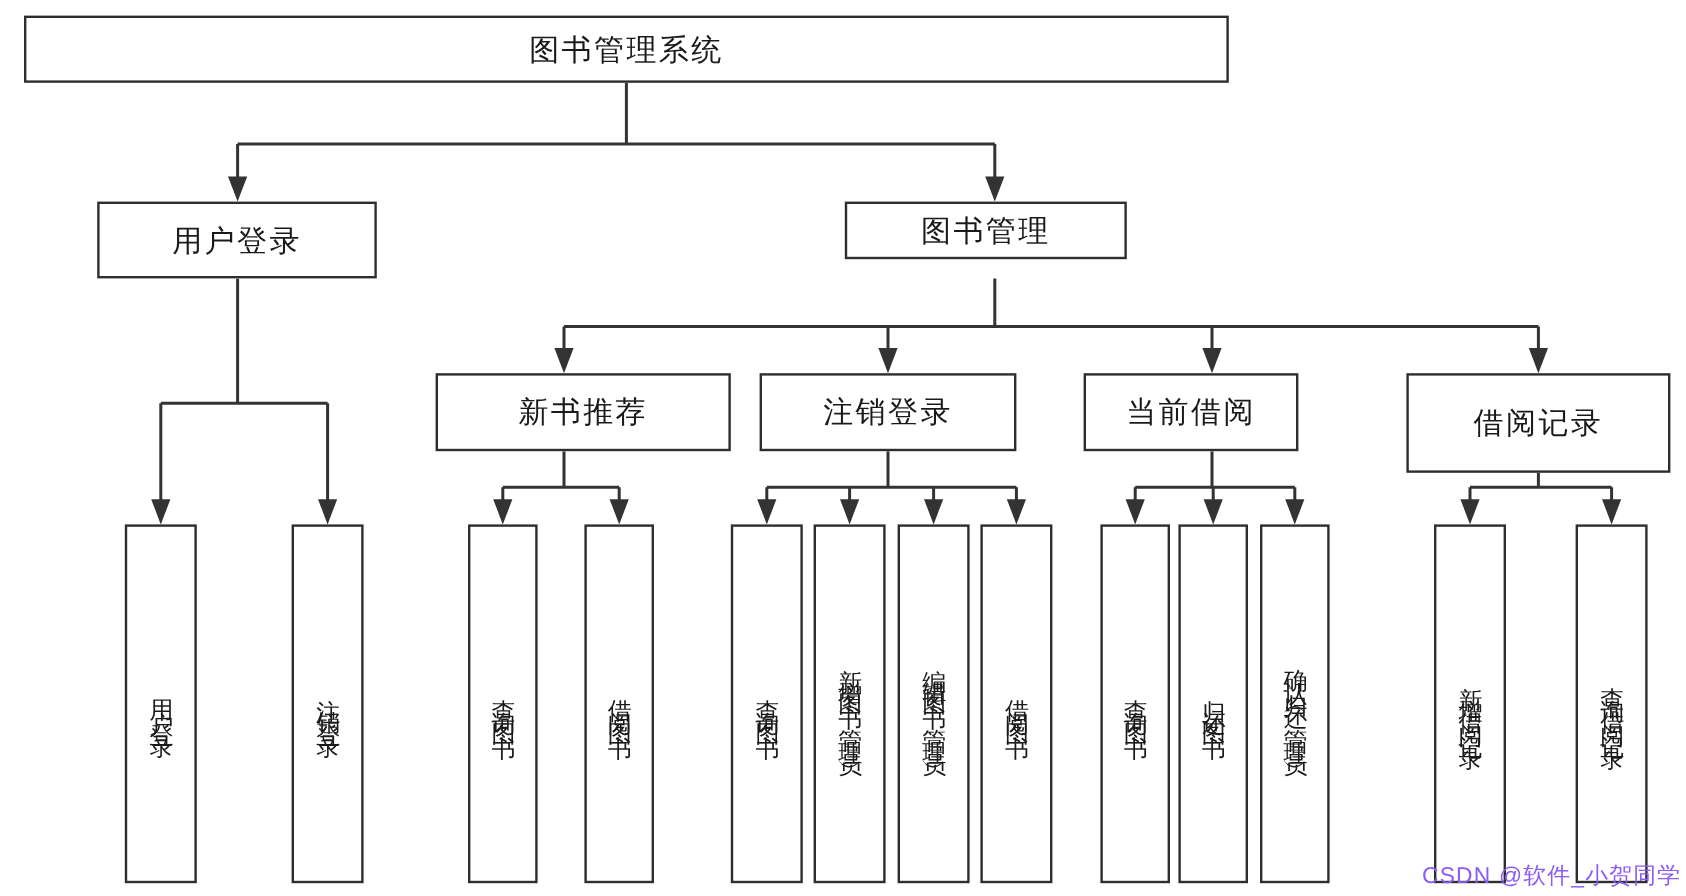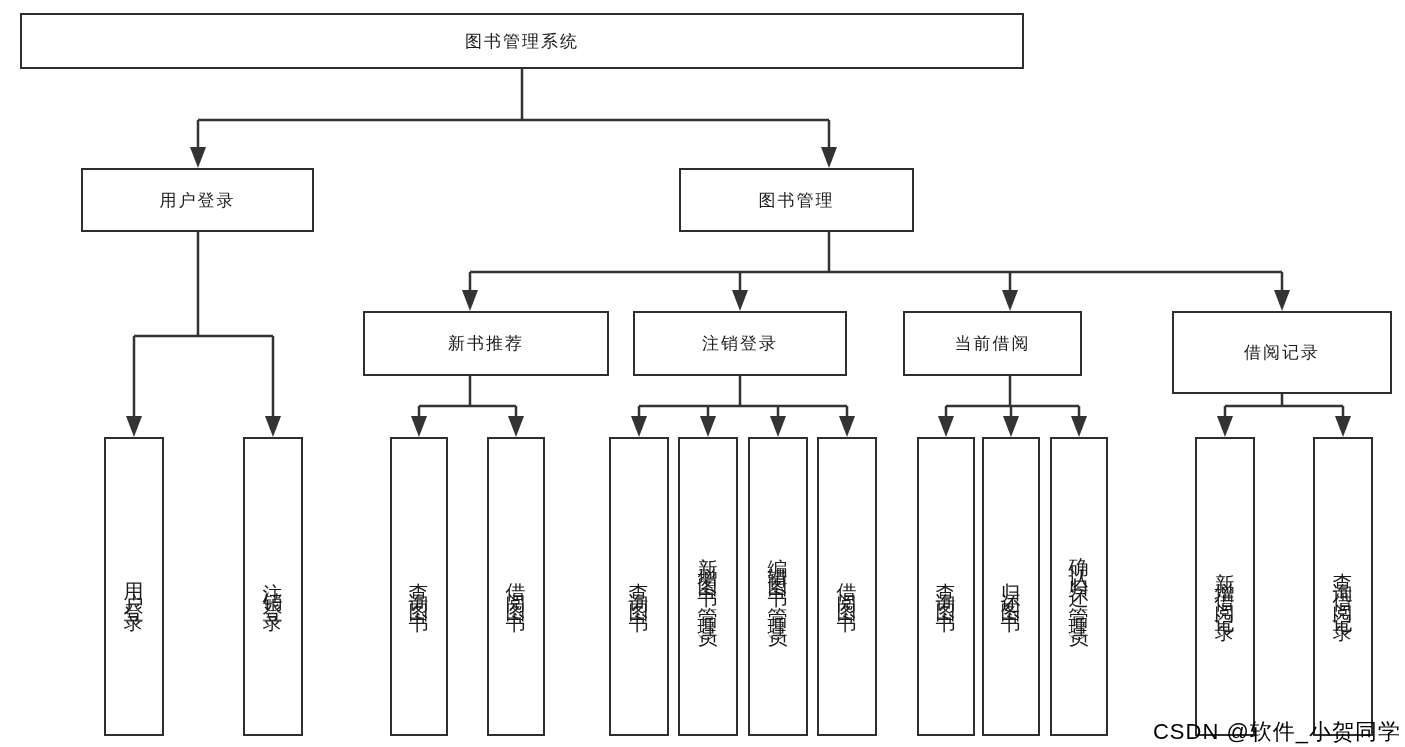--- a/index.html
+++ b/index.html
@@ -8,28 +8,28 @@
     background:#ffffff; overflow:hidden;
     font-family:"Liberation Sans", sans-serif;
   }
   .wires { position:absolute; left:0; top:0; width:1405px; height:747px; }
   .box {
     position:absolute; box-sizing:border-box;
     border:2.5px solid #2e2e2e; background:#ffffff;
     display:flex; align-items:center; justify-content:center;
     color:#1a1a1a;
   }
-  .h { font-size:17px; letter-spacing:2px; white-space:nowrap; }
+  .h { font-size:25px; letter-spacing:2px; white-space:nowrap; }
   .v {
     writing-mode:vertical-lr; text-orientation:mixed;
     font-size:20px; letter-spacing:10px; line-height:1;
   }
   .watermark {
     position:absolute; right:4px; top:717px;
-    color:#000000; font-size:22px; letter-spacing:1px;
+    color:#8b5cf6; font-size:19px; letter-spacing:1px;
     white-space:nowrap;
   }
 </style>
 </head>
 <body>
 
 <div class="stage">
 
   <svg class="wires" viewBox="0 0 1405 747" xmlns="http://www.w3.org/2000/svg">
     <g stroke="#333333" stroke-width="2.5" fill="none">
@@ -67,21 +67,21 @@
       <polygon points="1003,416 1019,416 1011,437"></polygon>
       <polygon points="1071,416 1087,416 1079,437"></polygon>
       <polygon points="1217,416 1233,416 1225,437"></polygon>
       <polygon points="1335,416 1351,416 1343,437"></polygon>
     </g>
   </svg>
 
   <div class="box h" style="left:20px; top:13px; width:1004px; height:56px">图书管理系统</div>
 
   <div class="box h" style="left:81px; top:168px; width:233px; height:64px">用户登录</div>
-  <div class="box h" style="left:679px; top:168px; width:235px; height:64px">图书管理</div>
+  <div class="box h" style="left:704px; top:168px; width:235px; height:48px">图书管理</div>
 
   <div class="box h" style="left:363px; top:311px; width:246px; height:65px">新书推荐</div>
   <div class="box h" style="left:633px; top:311px; width:214px; height:65px">注销登录</div>
   <div class="box h" style="left:903px; top:311px; width:179px; height:65px">当前借阅</div>
   <div class="box h" style="left:1172px; top:311px; width:220px; height:83px">借阅记录</div>
 
   <div class="box v" style="left:104px; top:437px; width:60px; height:299px">用户登录</div>
   <div class="box v" style="left:243px; top:437px; width:60px; height:299px">注销登录</div>
 
   <div class="box v" style="left:390px; top:437px; width:58px; height:299px">查询图书</div>

